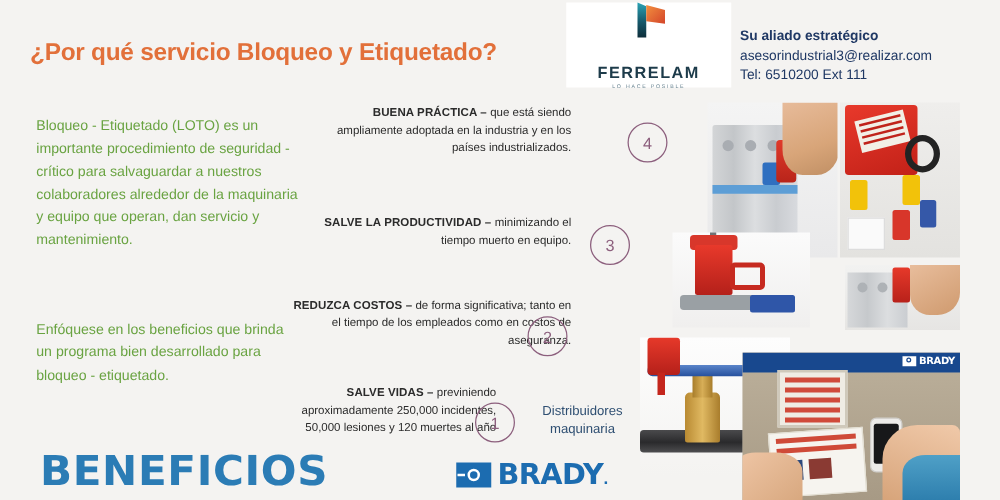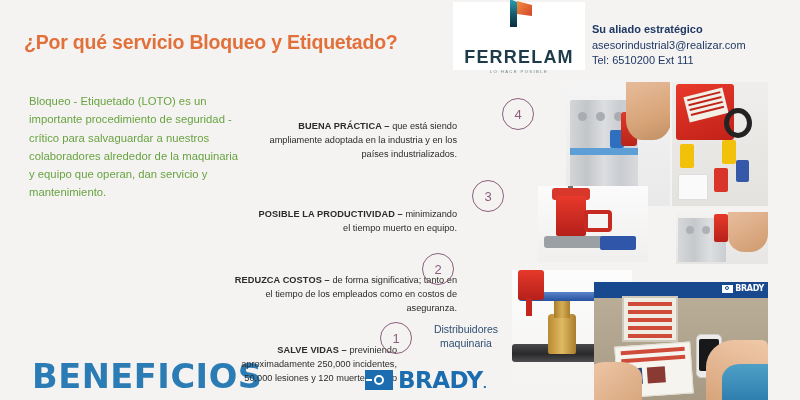--- a/index.html
+++ b/index.html
@@ -21,21 +21,21 @@
   .logo-card {
     position: absolute;
     left: 453px; top: 2px;
     width: 132px; height: 68px;
     background: #ffffff;
     display: flex; flex-direction: column;
     align-items: center; justify-content: center;
   }
   .logo-mark { width: 46px; height: 30px; position: relative; }
   .logo-word {
-    font-size: 18px; font-weight: bold; letter-spacing: 1.2px;
+    font-size: 13px; font-weight: bold; letter-spacing: 1.2px;
     color: #1d3b4a; margin-top: 19px;
     font-family: "Liberation Sans", sans-serif;
   }
   .logo-tag {
     font-size: 4.2px; letter-spacing: 1.4px; color: #6b8693; margin-top: 1px;
   }
 
   .contact {
     position: absolute;
     left: 592px; top: 22px;
@@ -82,21 +82,20 @@
   }
 
   
   .benefit {
     position: absolute;
     text-align: right;
     color: #2b2b2b;
     font-size: 9.2px;
     line-height: 1.52;
     width: 205px;
-    margin-top: 36px;
   }
   .benefit b { font-weight: bold; letter-spacing: 0.1px; }
 
   .b4 { left: 252px; top: 84px; }
   .b3 { left: 252px; top: 172px; }
   .b2 { left: 232px; top: 238px; width: 225px; }
   .b1 { left: 212px; top: 308px; width: 185px; }
 
   
   .circ {
@@ -360,30 +359,31 @@
 
   <div class="contact">
     <div class="strong">Su aliado estratégico</div>
     <div>asesorindustrial3@realizar.com</div>
     <div>Tel: 6510200 Ext 111</div>
   </div>
 
   <div class="title">¿Por qué servicio Bloqueo y Etiquetado?</div>
 
   <div class="lead p1">Bloqueo - Etiquetado (LOTO) es un importante procedimiento de seguridad - crítico para salvaguardar a nuestros colaboradores alrededor de la maquinaria y equipo que operan, dan servicio y mantenimiento.</div>
+  <div class="lead p2">Enfóquese en los beneficios que brinda un programa bien desarrollado para bloqueo - etiquetado.</div>
 
   <div class="beneficios">BENEFICIOS</div>
 
   <div class="benefit b4">
     <b>BUENA PRÁCTICA</b><b> – </b><span>que está siendo ampliamente adoptada en la industria y en los países industrializados.</span>
   </div>
   <div class="circ c4">4</div>
 
   <div class="benefit b3">
-    <b>POSIBLE LA PRODUCTIVIDAD</b><b> – </b><span>minimizando el tiempo muerto en equipo.</span>
+    <b>SALVE LA PRODUCTIVIDAD</b><b> – </b><span>minimizando el tiempo muerto en equipo.</span>
   </div>
   <div class="circ c3">3</div>
 
   <div class="benefit b2">
     <b>REDUZCA COSTOS</b><b> – </b><span>de forma significativa; tanto en el tiempo de los empleados como en costos de aseguranza.</span>
   </div>
   <div class="circ c2">2</div>
 
   <div class="benefit b1">
     <b>SALVE VIDAS</b><b> – </b><span>previniendo aproximadamente 250,000 incidentes, 50,000 lesiones y 120 muertes al año</span>

